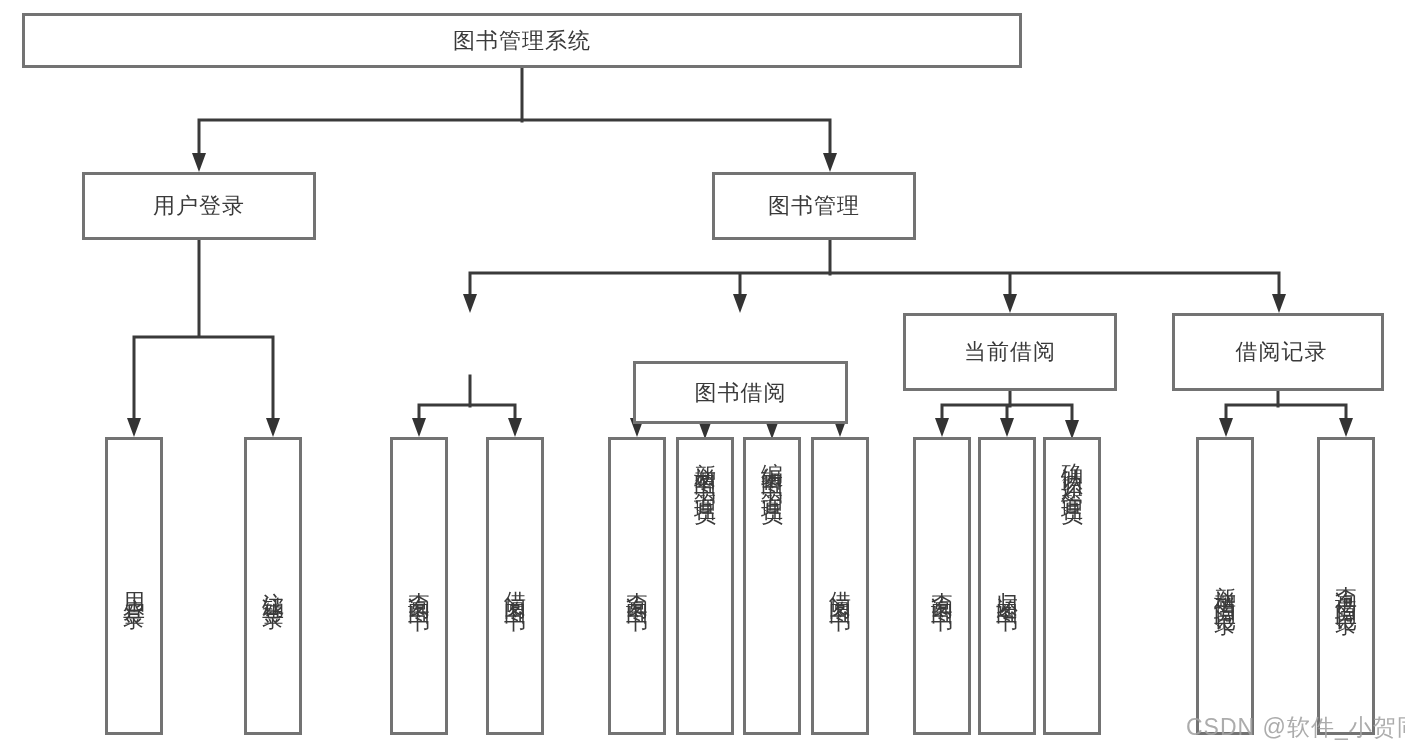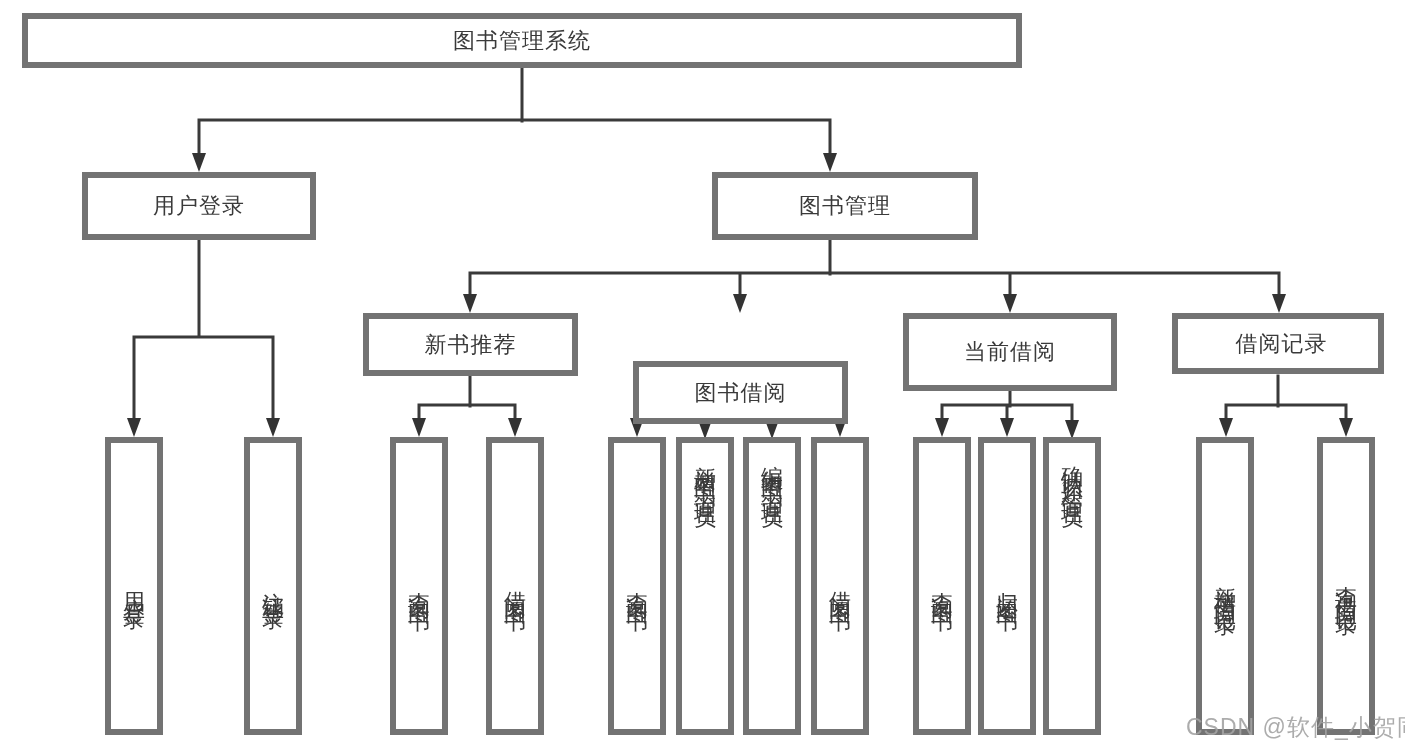--- a/index.html
+++ b/index.html
@@ -14,21 +14,21 @@
   .wires {
     position: absolute;
     left: 0; top: 0;
     width: 1405px; height: 747px;
     pointer-events: none;
   }
   .node {
     position: absolute;
     box-sizing: border-box;
     background: #ffffff;
-    border: 6px solid #737373;
+    border: 3px solid #737373;
     color: #3a3a3a;
     display: flex;
     align-items: center;
     justify-content: center;
   }
   .node.h { font-size: 22px; letter-spacing: 1px; }
   .node.leaf {
     width: 58px;
     top: 437px;
     height: 298px;
@@ -39,25 +39,25 @@
     text-orientation: mixed;
     letter-spacing: 6px;
     line-height: 1;
   }
   .node.leaf.from-top { align-items: flex-start; }
   .node.leaf.from-top .v-text { padding-top: 5px; }
 
   
   .n-root        { left: 22px;   top: 13px;  width: 1000px; height: 55px;  font-size: 21px; }
   .n-user-login  { left: 82px;   top: 172px; width: 234px;  height: 68px; }
-  .n-book-mgmt   { left: 712px;  top: 172px; width: 266px;  height: 68px; }
+  .n-book-mgmt   { left: 712px;  top: 172px; width: 204px;  height: 68px; }
   .n-new-rec     { left: 363px;  top: 313px; width: 215px;  height: 63px; }
   .n-borrow      { left: 633px;  top: 313px; width: 215px;  height: 63px; margin-top: 48px; }
   .n-current     { left: 903px;  top: 313px; width: 214px;  height: 78px; }
-  .n-records     { left: 1172px; top: 313px; width: 212px;  height: 61px; padding-left: 7px; }
+  .n-records     { left: 1172px; top: 313px; width: 212px;  height: 78px; padding-left: 7px; }
 
   
   .l-1-1 { left: 105px; }
   .l-1-2 { left: 244px; }
   .l-2-1 { left: 390px; }
   .l-2-2 { left: 486px; }
   .l-3-1 { left: 608px; }
   .l-3-2 { left: 676px; top: 439px; }
   .l-3-3 { left: 743px; top: 439px; }
   .l-3-4 { left: 811px; }
@@ -144,23 +144,20 @@
     <span>图书管理系统</span>
   </div>
 
   <div class="node h n-user-login">
     <span>用户登录</span>
   </div>
   <div class="node h n-book-mgmt">
     <span>图书管理</span>
   </div>
 
-  <div class="node h n-new-rec">
-    <span>新书推荐</span>
-  </div>
   <div class="node h n-borrow">
     <span>图书借阅</span>
   </div>
   <div class="node h n-current">
     <span>当前借阅</span>
   </div>
   <div class="node h n-records">
     <span>借阅记录</span>
   </div>
 

